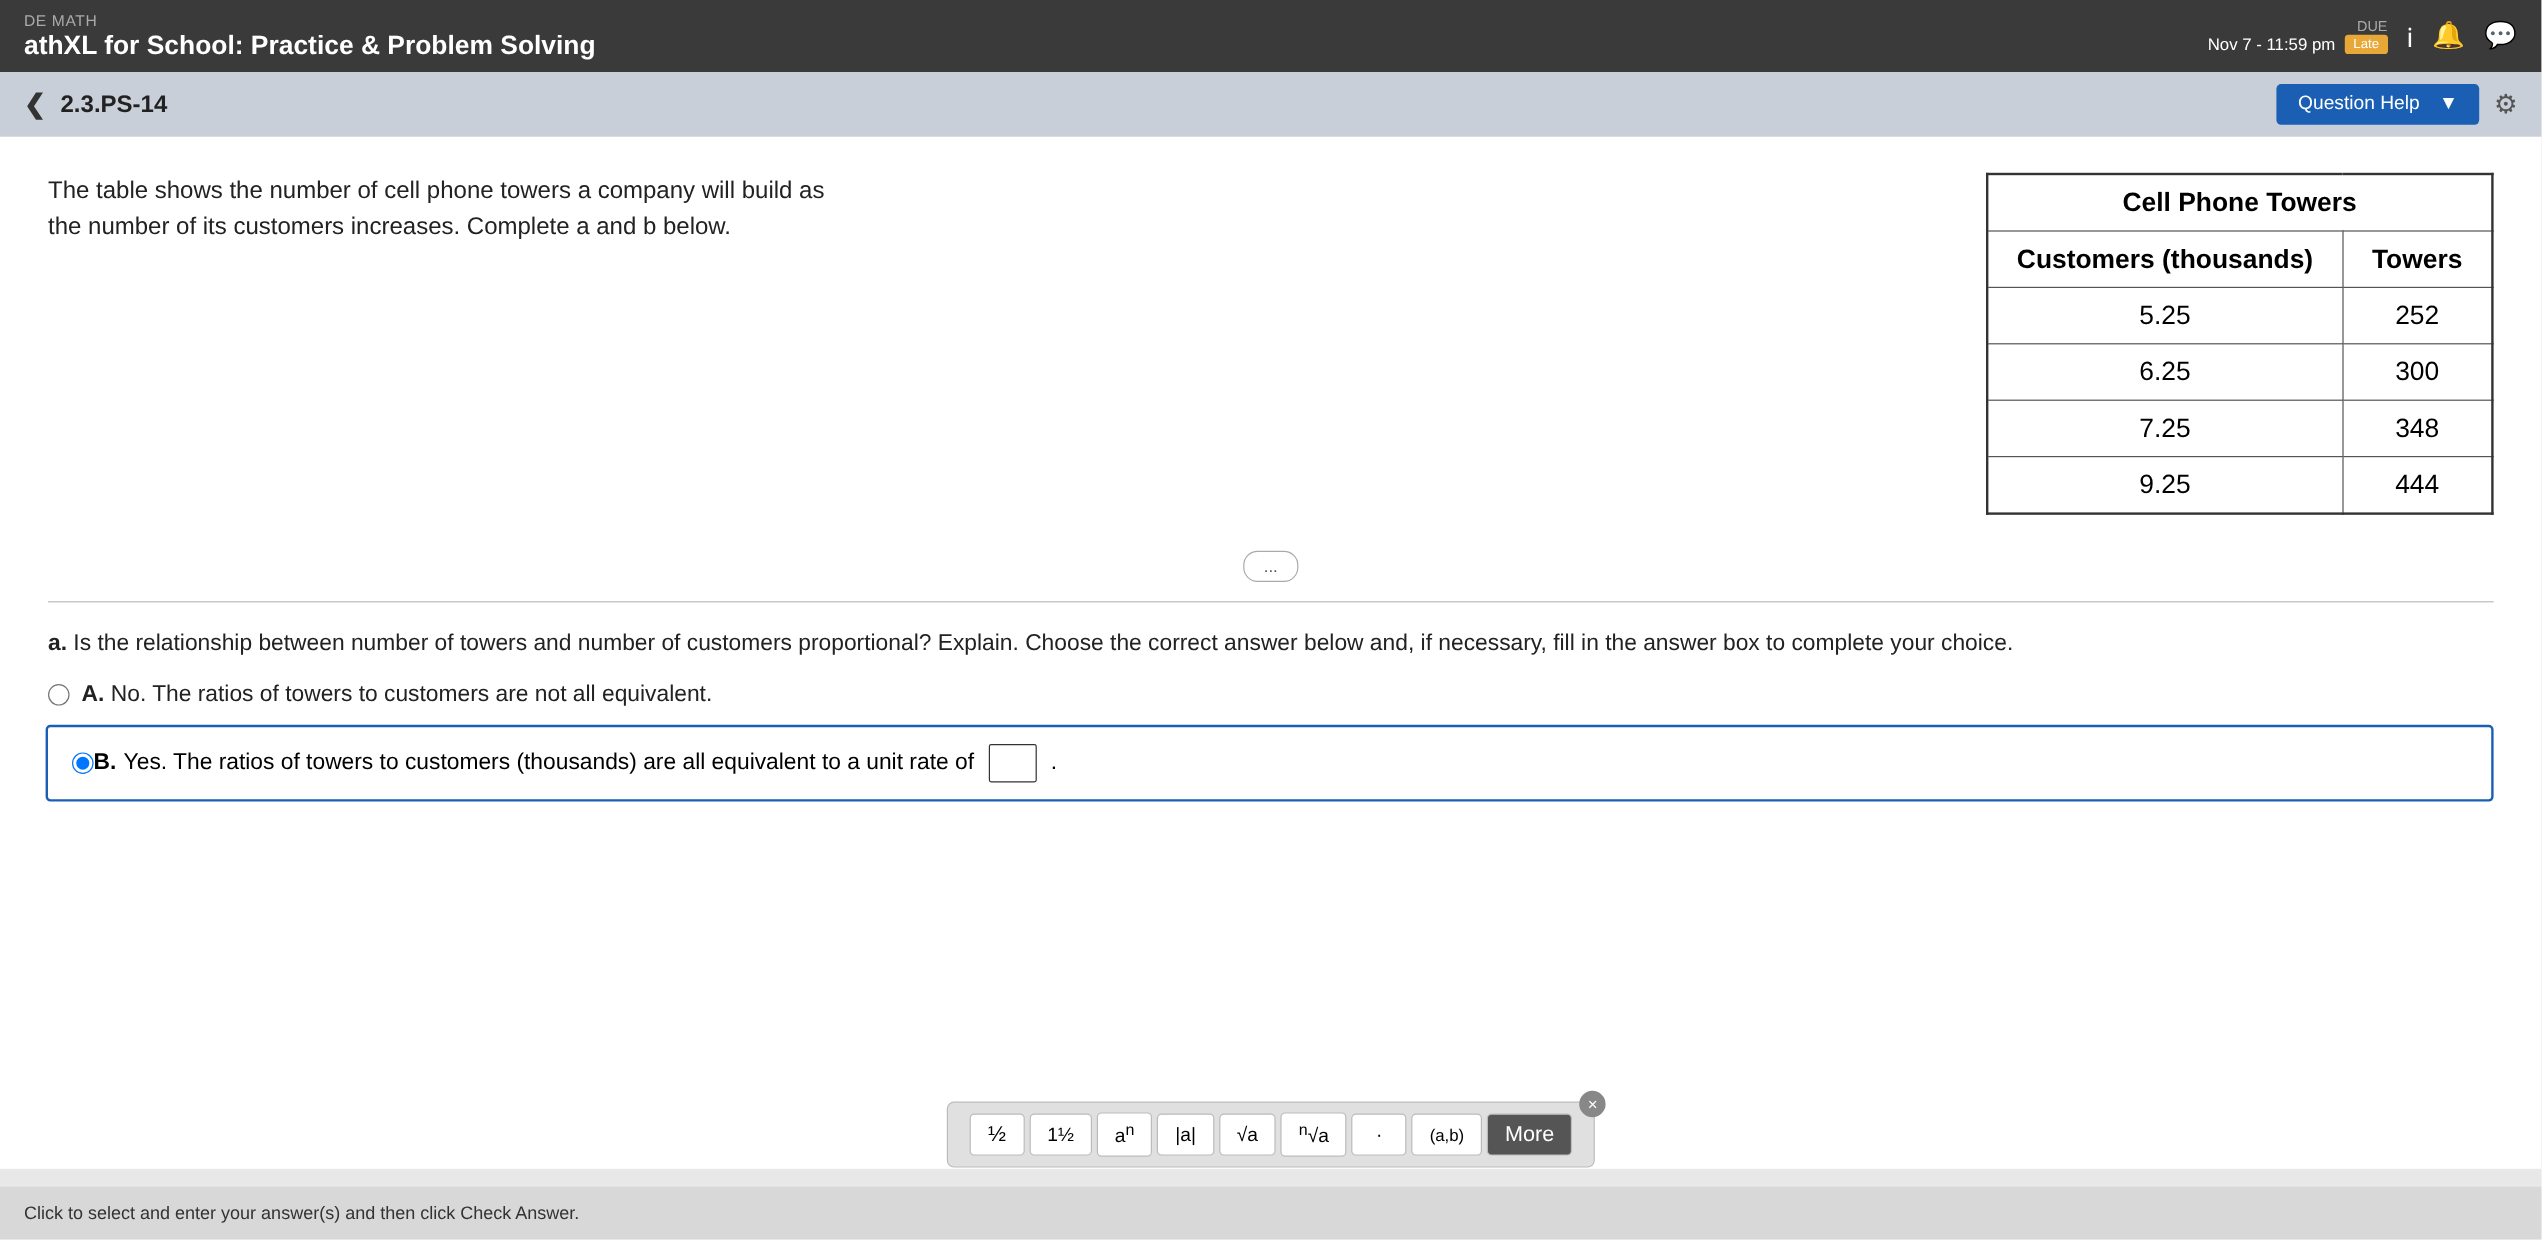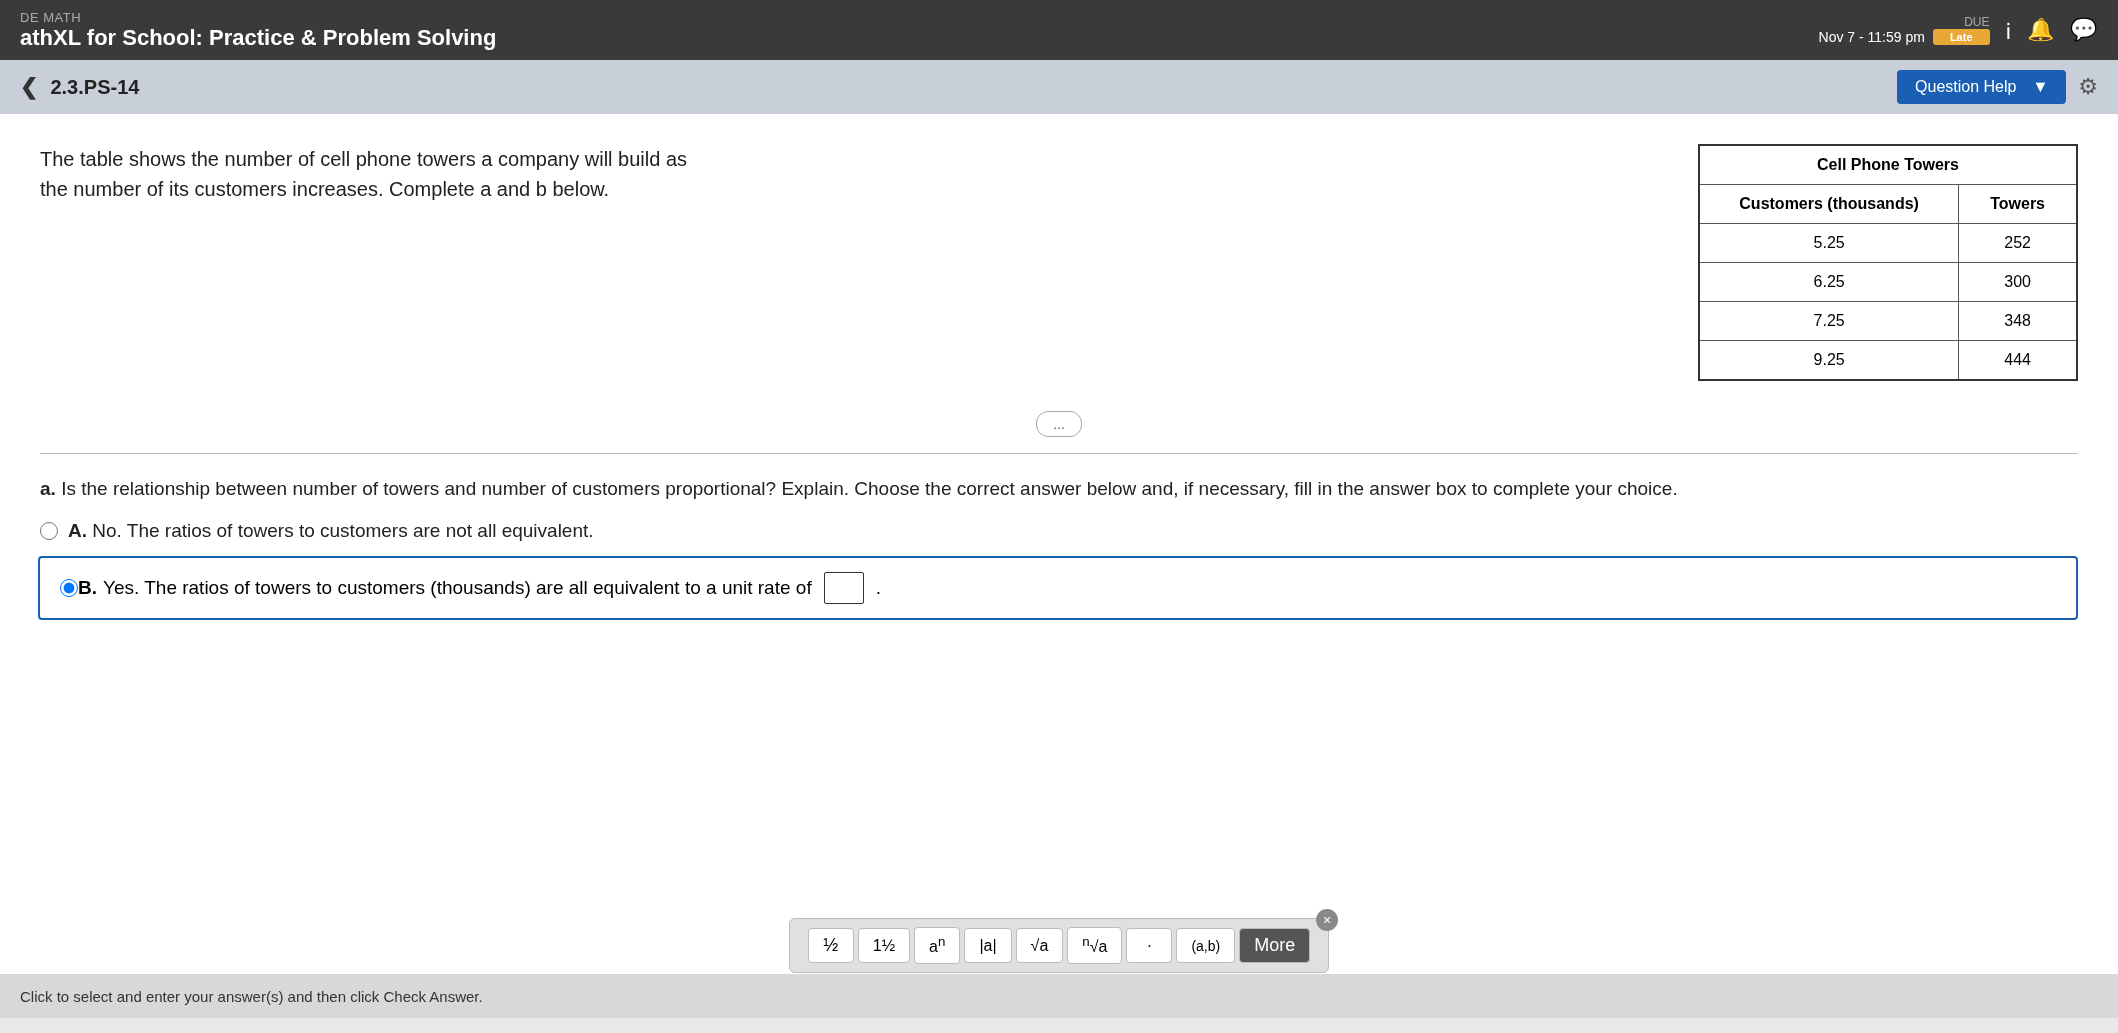--- a/index.html
+++ b/index.html
@@ -53,22 +53,22 @@
     .due-date {
       font-size: 14px;
       color: white;
       display: flex;
       gap: 8px;
     }
     .late-badge {
       background: #e8a838;
       color: white;
       font-size: 11px;
-      font-weight: bold;
-      padding: 2px 17px;
+      font-weight: normal;
+      padding: 2px 7px;
       border-radius: 3px;
     }
     .icon-btn {
       color: white;
       font-size: 22px;
       cursor: pointer;
       background: none;
       border: none;
     }
 
@@ -147,21 +147,21 @@
     }
     .cell-phone-table {
       border-collapse: collapse;
       border: 2px solid #333;
       min-width: 380px;
     }
     .cell-phone-table th, .cell-phone-table td {
       border: 1px solid #555;
       padding: 10px 24px;
       text-align: center;
-      font-size: 16px;
+      font-size: 22px;
     }
     .table-title {
       font-weight: bold;
       font-size: 20px;
       text-align: center;
       padding: 10px;
       background: white;
       border-bottom: 2px solid #555;
     }
     .col-header {
@@ -289,21 +289,21 @@
       font-size: 14px;
       cursor: pointer;
       display: flex;
       align-items: center;
       justify-content: center;
     }
 
     
     .bottom-bar {
       position: absolute;
-      bottom: 15px;
+      bottom: 0;
       left: 0;
       right: 0;
       background: #d8d8d8;
       padding: 10px 20px;
       font-size: 15px;
       color: #333;
       height: 44px;
       display: flex;
       align-items: center;
     }

